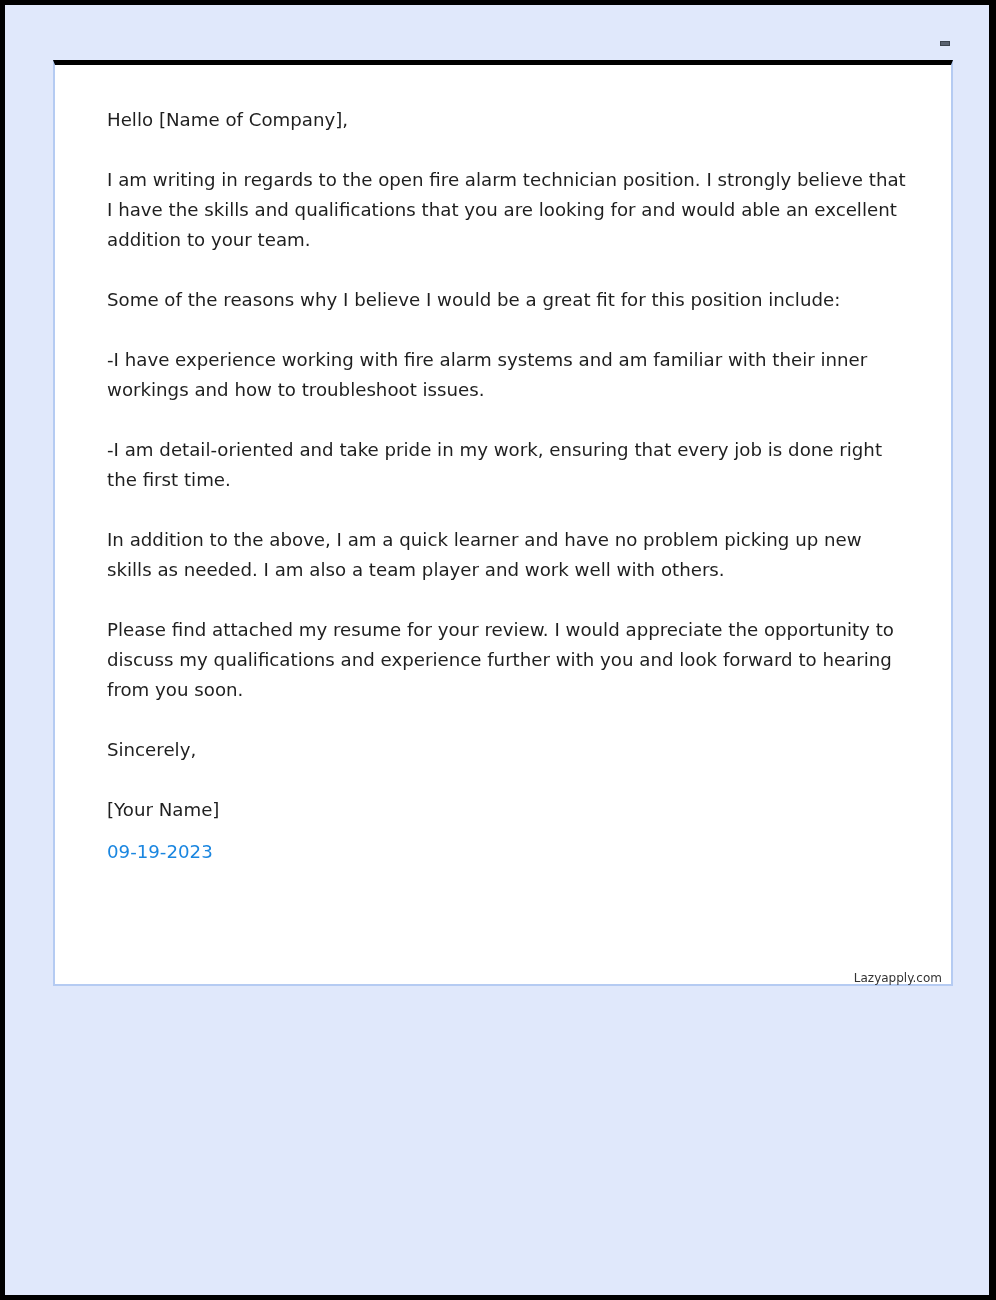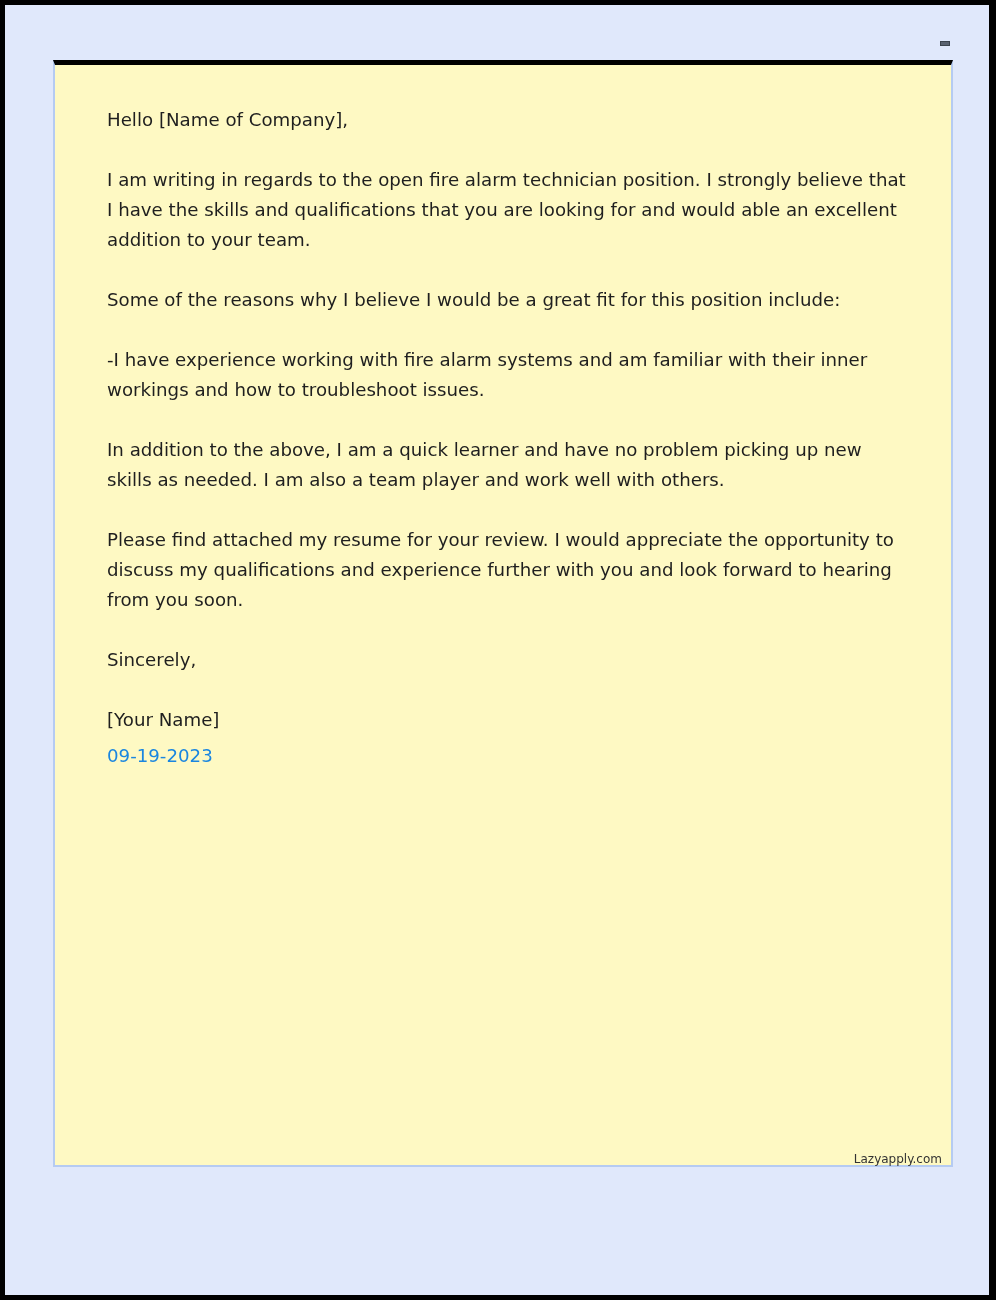--- a/index.html
+++ b/index.html
@@ -10,48 +10,49 @@
   }
   .frame {
     position:absolute; left:5px; top:5px; width:984px; height:1290px;
     background:#e0e8fb;
   }
   .minimize {
     position:absolute; left:935px; top:36px; width:10px; height:5px;
     background:#5a6270; border:1px solid #3c434d; box-sizing:border-box;
   }
   .paper {
-    position:absolute; left:48px; top:55px; width:900px; height:1107px;
-    background:#fef9c3; box-sizing:border-box;
+    position:absolute; left:48px; top:55px; width:900px; height:926px;
+    background:#ffffff; box-sizing:border-box;
     border:2px solid #b5cbf2; border-top:5px solid #000;
   }
   .letter {
     position:absolute; left:52px; top:40px; width:800px;
     font-size:18.2px; line-height:30px; color:#1f1f1f;
   }
   .letter p { margin:0 0 30px 0; }
-  .letter p.sig { margin-bottom:6px; }
+  .letter p.sig { margin-bottom:12px; }
   .date { color:#1a86e0; }
   .footer {
     position:absolute; right:9px; bottom:-2px;
     font-size:12px; color:#333; line-height:16px;
   }
 </style>
 </head>
 <body>
 
 <div class="frame">
   <div class="minimize"></div>
 
   <div class="paper">
     <div class="letter">
       <p>Hello [Name of Company],</p>
       <p>I am writing in regards to the open fire alarm technician position. I strongly believe that I have the skills and qualifications that you are looking for and would able an excellent addition to your team.</p>
       <p>Some of the reasons why I believe I would be a great fit for this position include:</p>
       <p>-I have experience working with fire alarm systems and am familiar with their inner workings and how to troubleshoot issues.</p>
+      <p>-I am detail-oriented and take pride in my work, ensuring that every job is done right the first time.</p>
       <p>In addition to the above, I am a quick learner and have no problem picking up new skills as needed. I am also a team player and work well with others.</p>
       <p>Please find attached my resume for your review. I would appreciate the opportunity to discuss my qualifications and experience further with you and look forward to hearing from you soon.</p>
       <p>Sincerely,</p>
       <p class="sig">[Your Name]</p>
       <p class="date">09-19-2023</p>
     </div>
     <div class="footer">Lazyapply.com</div>
   </div>
 </div>
 

